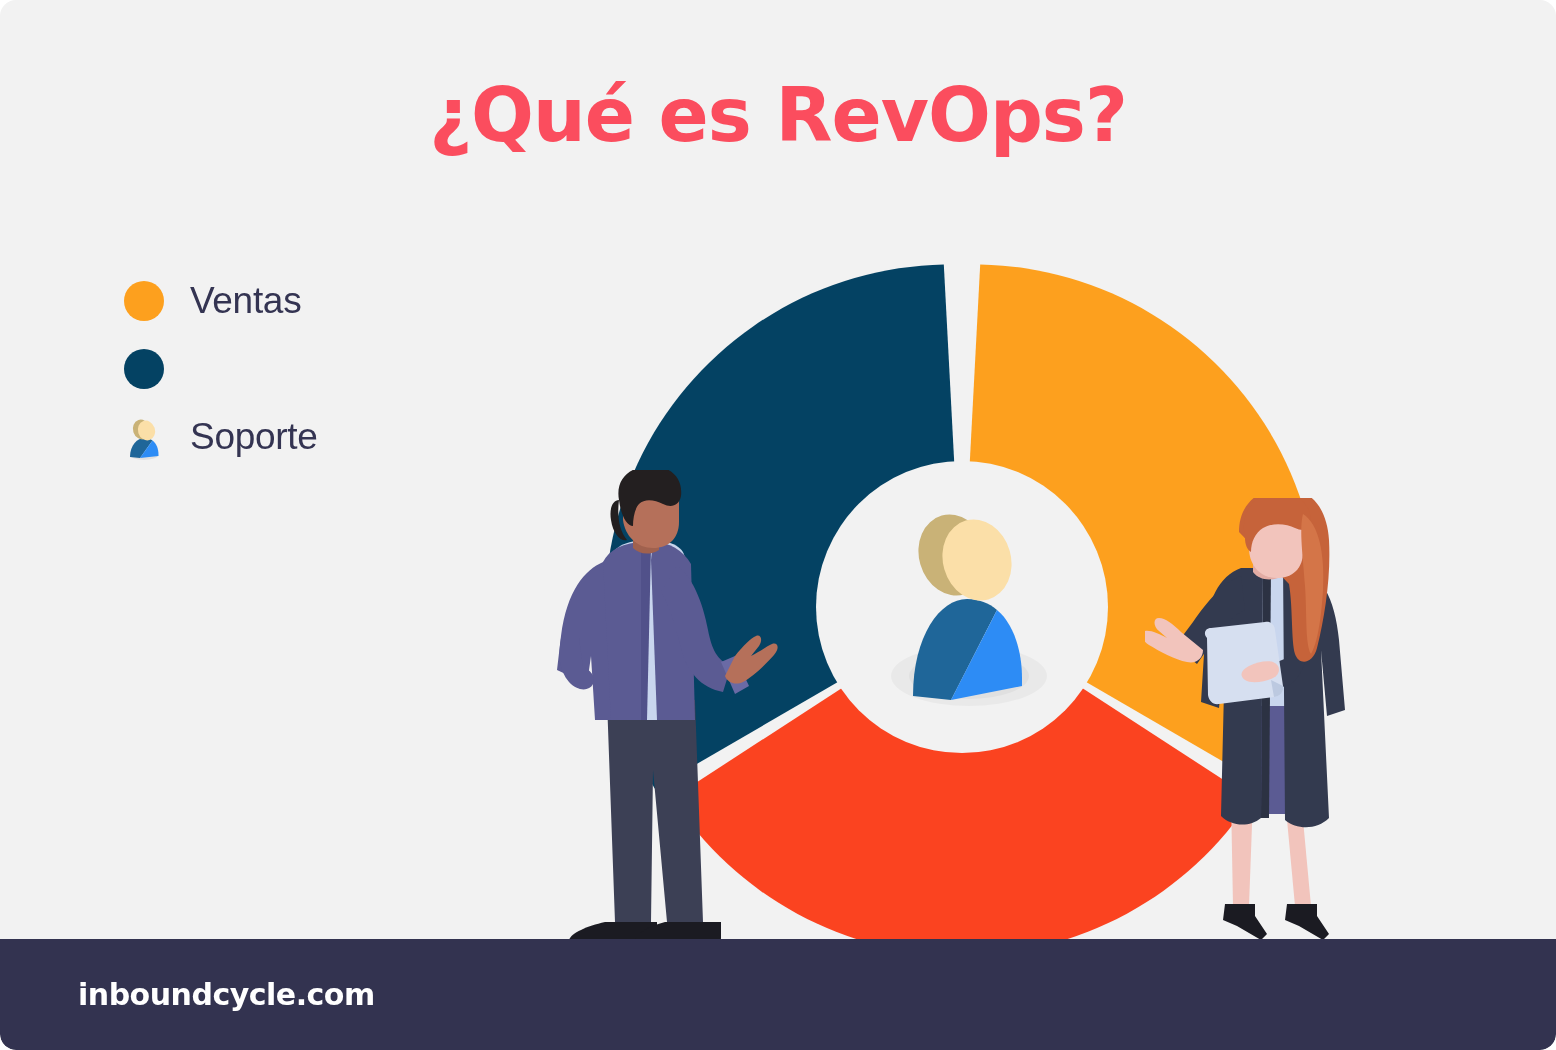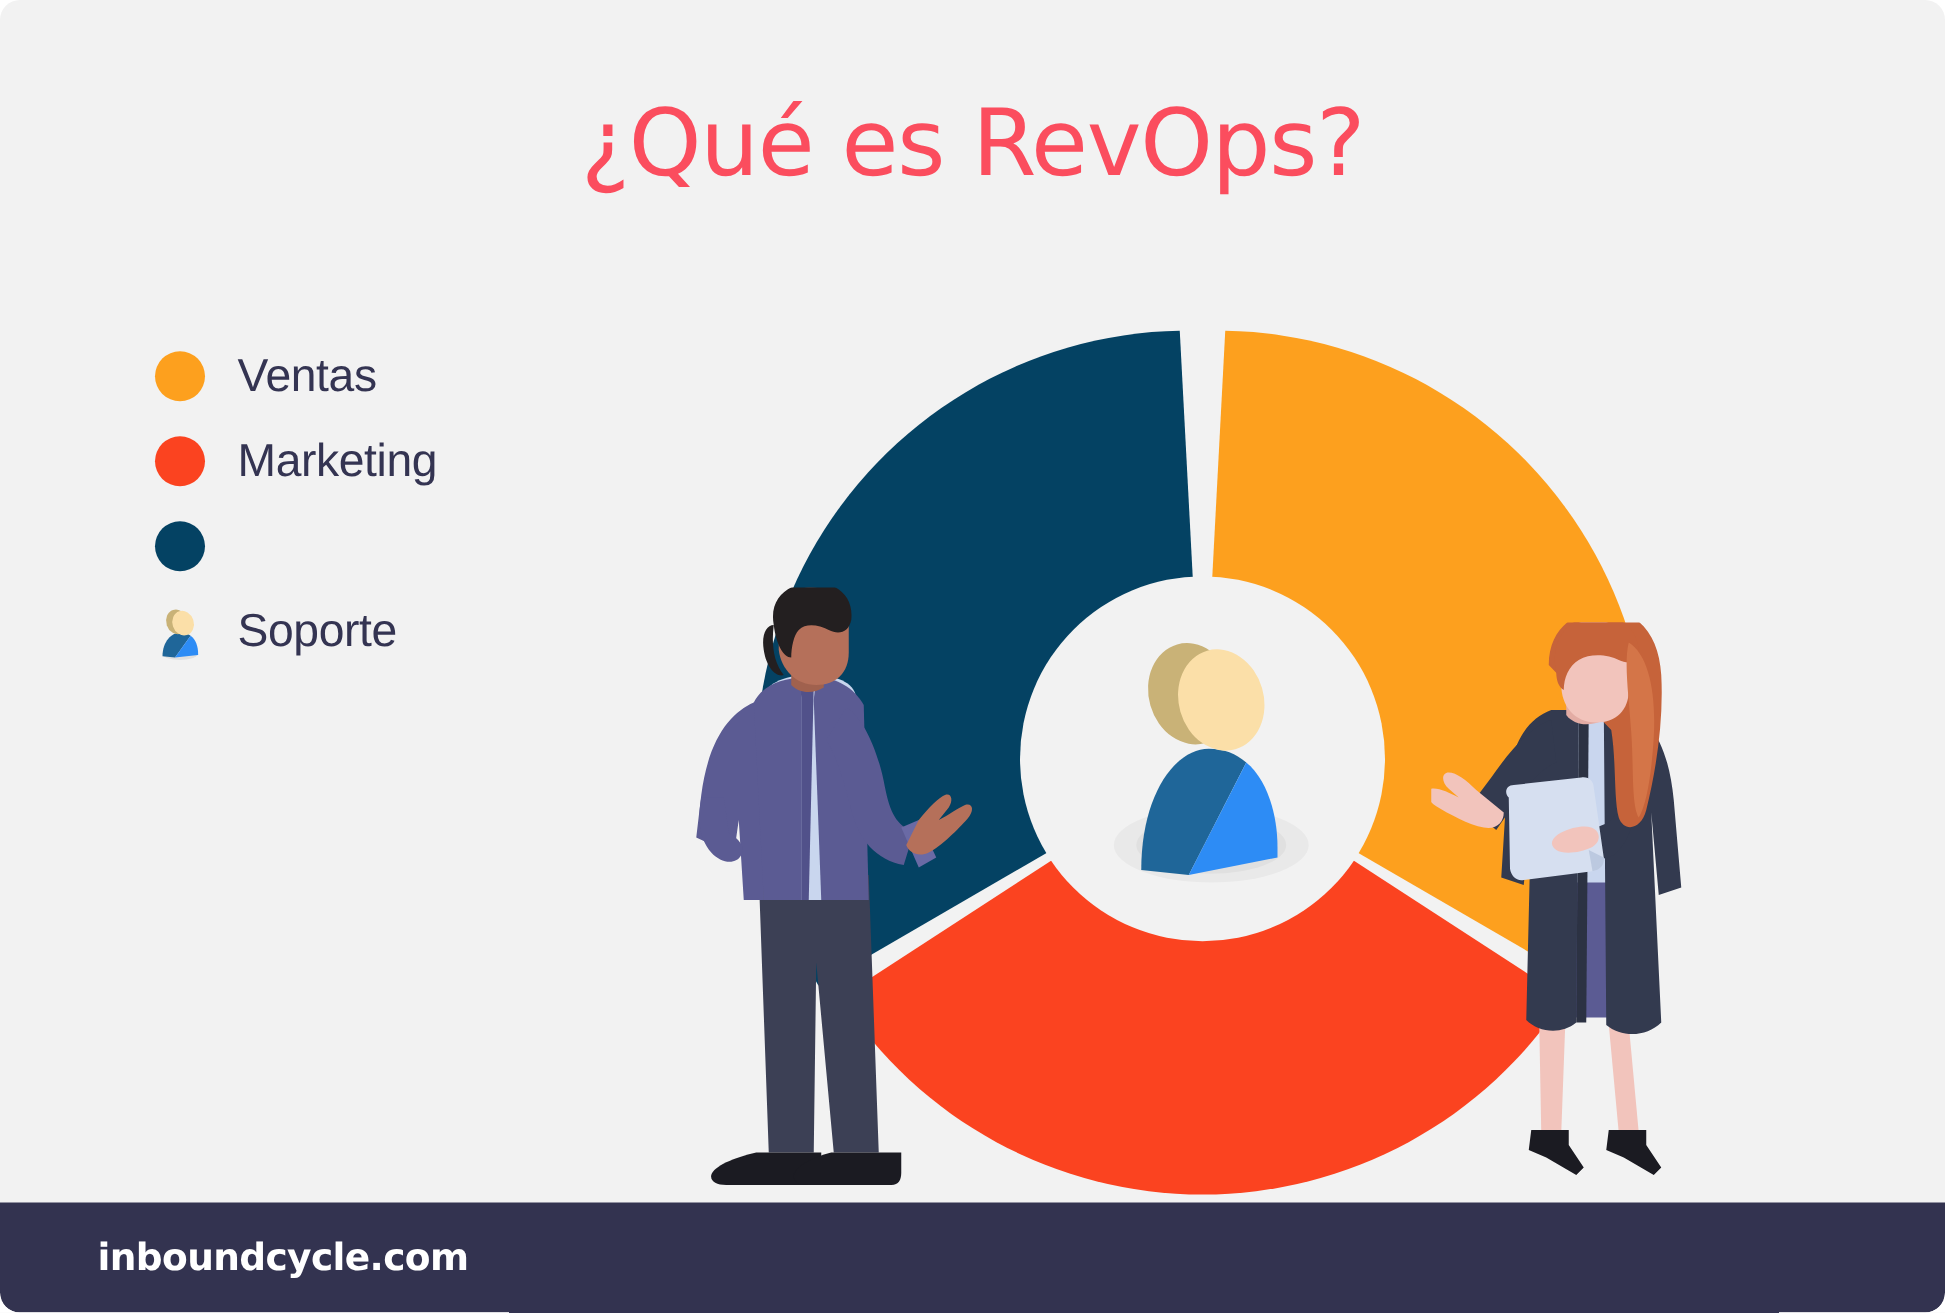--- a/index.html
+++ b/index.html
@@ -19,21 +19,21 @@
   }
 
   
   #title {
     position: absolute;
     top: 72px;
     left: 0;
     width: 1556px;
     text-align: center;
     font-size: 74px;
-    font-weight: normal;
+    font-weight: bold;
     letter-spacing: -1px;
     color: #FB4D5E;
     font-family: "DejaVu Sans", sans-serif;
   }
 
   
   #legend {
     position: absolute;
     left: 124px;
     top: 278px;
@@ -82,21 +82,21 @@
   .person { position: absolute; }
   #person-left  { left: 545px; top: 470px; }
   #person-right { left: 1145px; top: 498px; }
 
   
   #footer {
     position: absolute;
     left: 0;
     bottom: 0;
     width: 1556px;
-    height: 88px;
+    height: 111px;
     background: #333350;
     display: flex;
     align-items: center;
     justify-content: space-between;
     box-sizing: border-box;
     padding: 0 78px;
     border-bottom-left-radius: 16px;
     border-bottom-right-radius: 16px;
   }
   #footer-url {
@@ -133,24 +133,20 @@
 
   <div id="title">¿Qué es RevOps?</div>
 
   <div id="legend">
 
     <div class="legend-item">
       <span class="legend-swatch" style="background:#FDA01E"></span>
       <span class="legend-label">Ventas</span>
     </div>
 
-    <div class="legend-item">
-      <span class="legend-swatch" style="background:#FB4320"></span>
-      <span class="legend-label">Marketing</span>
-    </div>
 
     <div class="legend-item">
       <span class="legend-swatch" style="background:#044263"></span>
     </div>
 
     <div class="legend-item">
       <span class="legend-icon-wrap">
         <svg width="40" height="44" viewBox="0 0 40 44">
           <ellipse cx="20" cy="38" rx="14" ry="5" fill="#000" opacity="0.07"></ellipse>
 

